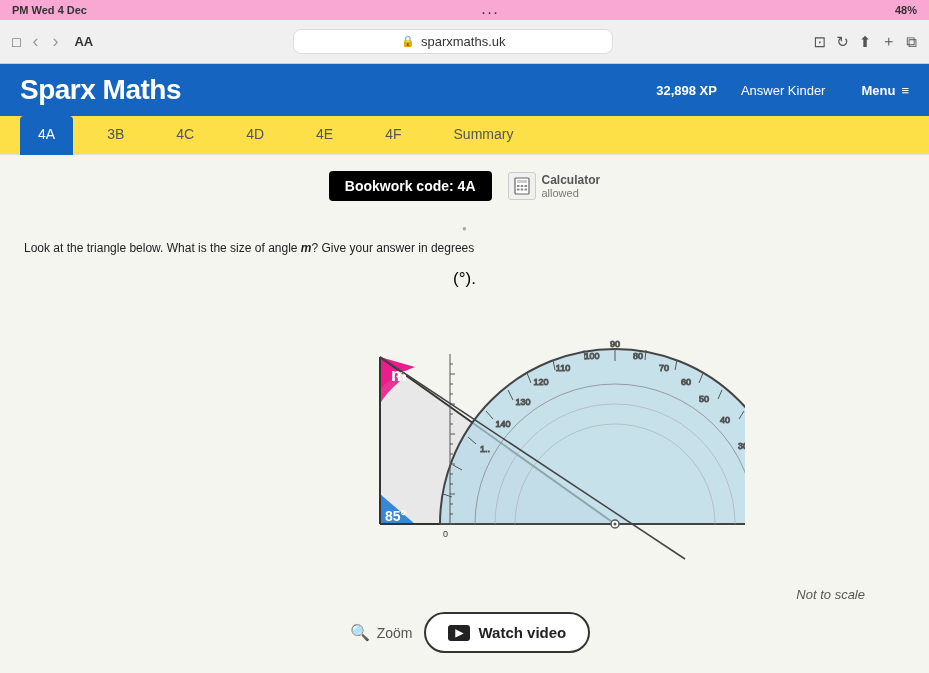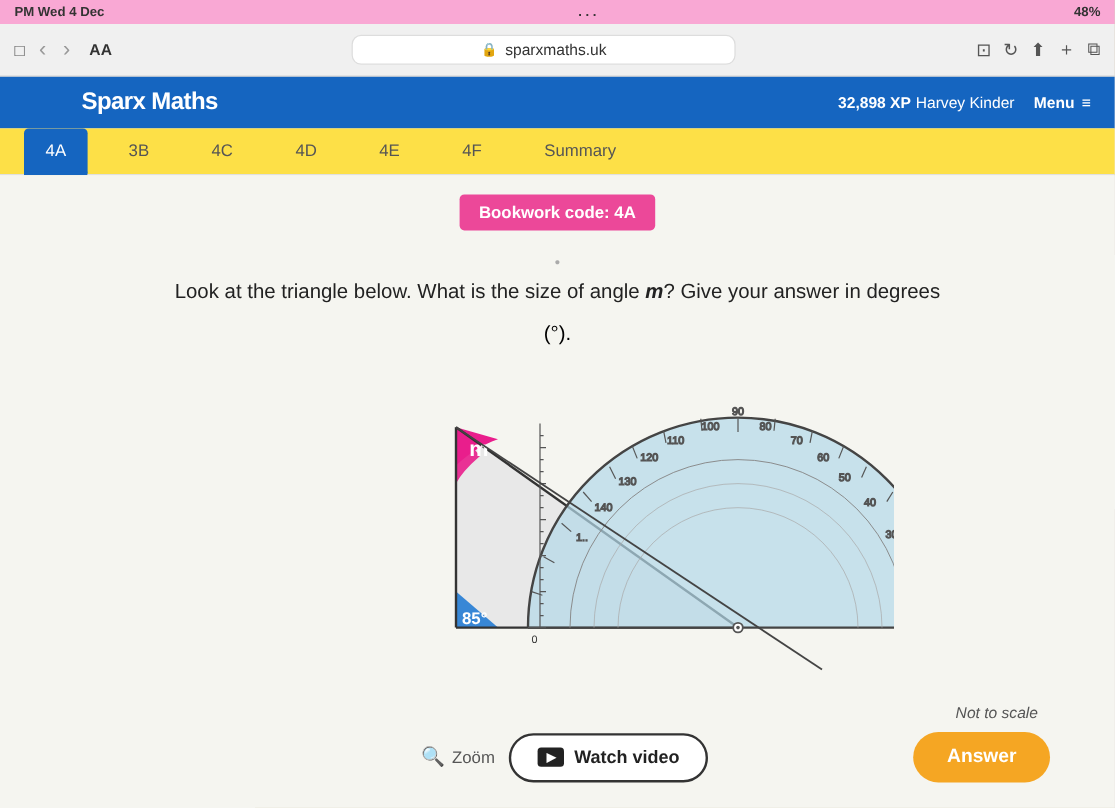--- a/index.html
+++ b/index.html
@@ -73,29 +73,28 @@
     
     .app-header {
       background: #1565c0;
       color: white;
       padding: 10px 20px;
       display: flex;
       align-items: center;
       justify-content: space-between;
     }
     .app-logo {
-      font-size: 20px;
+      font-size: 28px;
       font-weight: 700;
       letter-spacing: -0.5px;
-      margin-left: 48px;
     }
     .header-right {
       display: flex;
       align-items: flex-end;
-      gap: 4px;
+      gap: 24px;
       font-size: 13px;
     }
     .xp-info { font-weight: 600; }
     .menu-btn {
       display: flex;
       align-items: center;
       gap: 6px;
       font-weight: 600;
       cursor: pointer;
       margin-left: 12px;
@@ -135,21 +134,21 @@
 
     
     .info-row {
       display: flex;
       align-items: center;
       gap: 16px;
       margin-bottom: 16px;
       justify-content: center;
     }
     .bookwork-badge {
-      background: #ec4899;
+      background: #000000;
       color: white;
       padding: 7px 16px;
       border-radius: 4px;
       font-size: 14px;
       font-weight: 600;
     }
     .calculator-info {
       display: flex;
       align-items: center;
       gap: 6px;
@@ -163,25 +162,25 @@
       border: 1px solid #ccc;
       border-radius: 3px;
       display: flex;
       align-items: center;
       justify-content: center;
       font-size: 14px;
     }
 
     
     .question-text {
-      font-size: 17px;
+      font-size: 12px;
       color: #222;
       margin-bottom: 12px;
       line-height: 1.5;
-      text-align: center;
+      text-align: left;
     }
     .question-text em {
       font-style: italic;
       font-weight: 600;
     }
 
     
     .diagram-area {
       display: flex;
       justify-content: center;
@@ -305,21 +304,21 @@
     <span style="font-size:15px;">⧉</span>
   </div>
 </div>
 
 <div class="app-container">
 
   <div class="app-header">
     <span class="app-logo">Sparx Maths</span>
     <div class="header-right">
       <span class="xp-info">32,898 XP</span>
-      <span>Harvey Kinder</span>
+      <span>Answer Kinder</span>
       <div class="menu-btn">
         <span>Menu</span>
         <span>≡</span>
       </div>
     </div>
   </div>
 
   <div class="tab-nav">
     <div class="tab-item active">4A</div>
     <div class="tab-item">3B</div>
@@ -327,20 +326,38 @@
     <div class="tab-item">4D</div>
     <div class="tab-item">4E</div>
     <div class="tab-item">4F</div>
     <div class="tab-item">Summary</div>
   </div>
 
   <div class="main-content">
 
     <div class="info-row">
       <div class="bookwork-badge">Bookwork code: 4A</div>
+      <div class="calculator-info">
+        <div class="calc-icon">
+          <svg width="18" height="18" viewBox="0 0 18 18" fill="none">
+            <rect x="2" y="1" width="14" height="16" rx="1" stroke="#666" stroke-width="1.2" fill="white"></rect>
+            <rect x="4" y="3" width="10" height="3" rx="0.5" fill="#ccc"></rect>
+            <rect x="4" y="8" width="2.5" height="2" rx="0.3" fill="#888"></rect>
+            <rect x="7.7" y="8" width="2.5" height="2" rx="0.3" fill="#888"></rect>
+            <rect x="11.5" y="8" width="2.5" height="2" rx="0.3" fill="#888"></rect>
+            <rect x="4" y="11.5" width="2.5" height="2" rx="0.3" fill="#888"></rect>
+            <rect x="7.7" y="11.5" width="2.5" height="2" rx="0.3" fill="#888"></rect>
+            <rect x="11.5" y="11.5" width="2.5" height="2" rx="0.3" fill="#888"></rect>
+          </svg>
+        </div>
+        <div>
+          <div style="font-weight:600;font-size:12px;">Calculator</div>
+          <div style="font-size:11px;color:#777;">allowed</div>
+        </div>
+      </div>
     </div>
 
     <div style="text-align:center;margin-bottom:4px;">
       <span style="font-size:8px;color:#aaa;">●</span>
     </div>
 
     <div class="question-text">
       <span>Look at the triangle below. What is the size of angle </span><em>m</em><span>? Give your answer in degrees</span>
     </div>
     <div style="text-align:center; font-size:17px; margin-bottom:10px;">(°).</div>
@@ -480,19 +497,16 @@
       <div class="zoom-btn">
         <span style="font-size:16px;">🔍</span>
         <span>Zoöm</span>
       </div>
 
       <button class="watch-video-btn">
         <div class="video-icon">▶</div>
         <span>Watch video</span>
       </button>
 
-      <button class="answer-btn">
-        <span>Answer</span>
-      </button>
     </div>
 
   </div>
 </div>
 
 </body></html>

